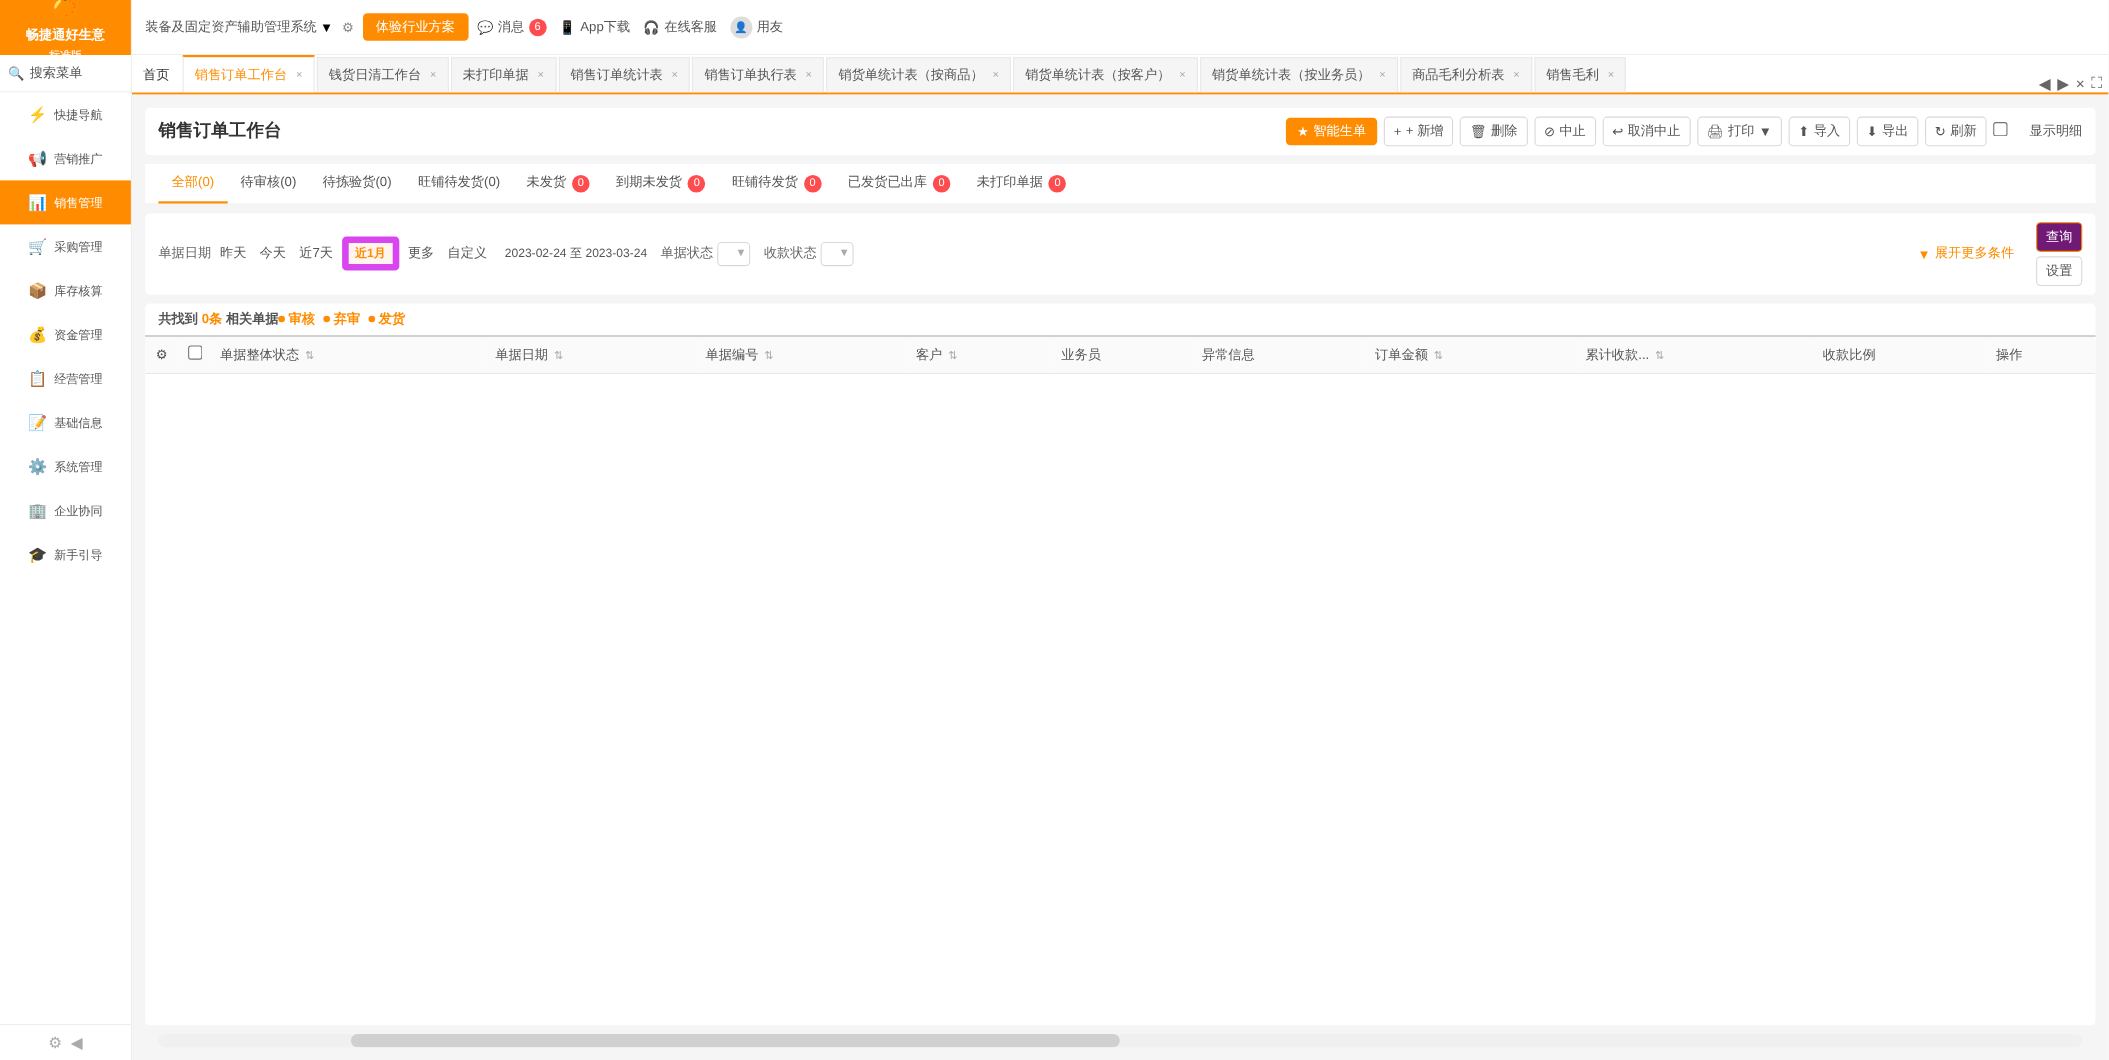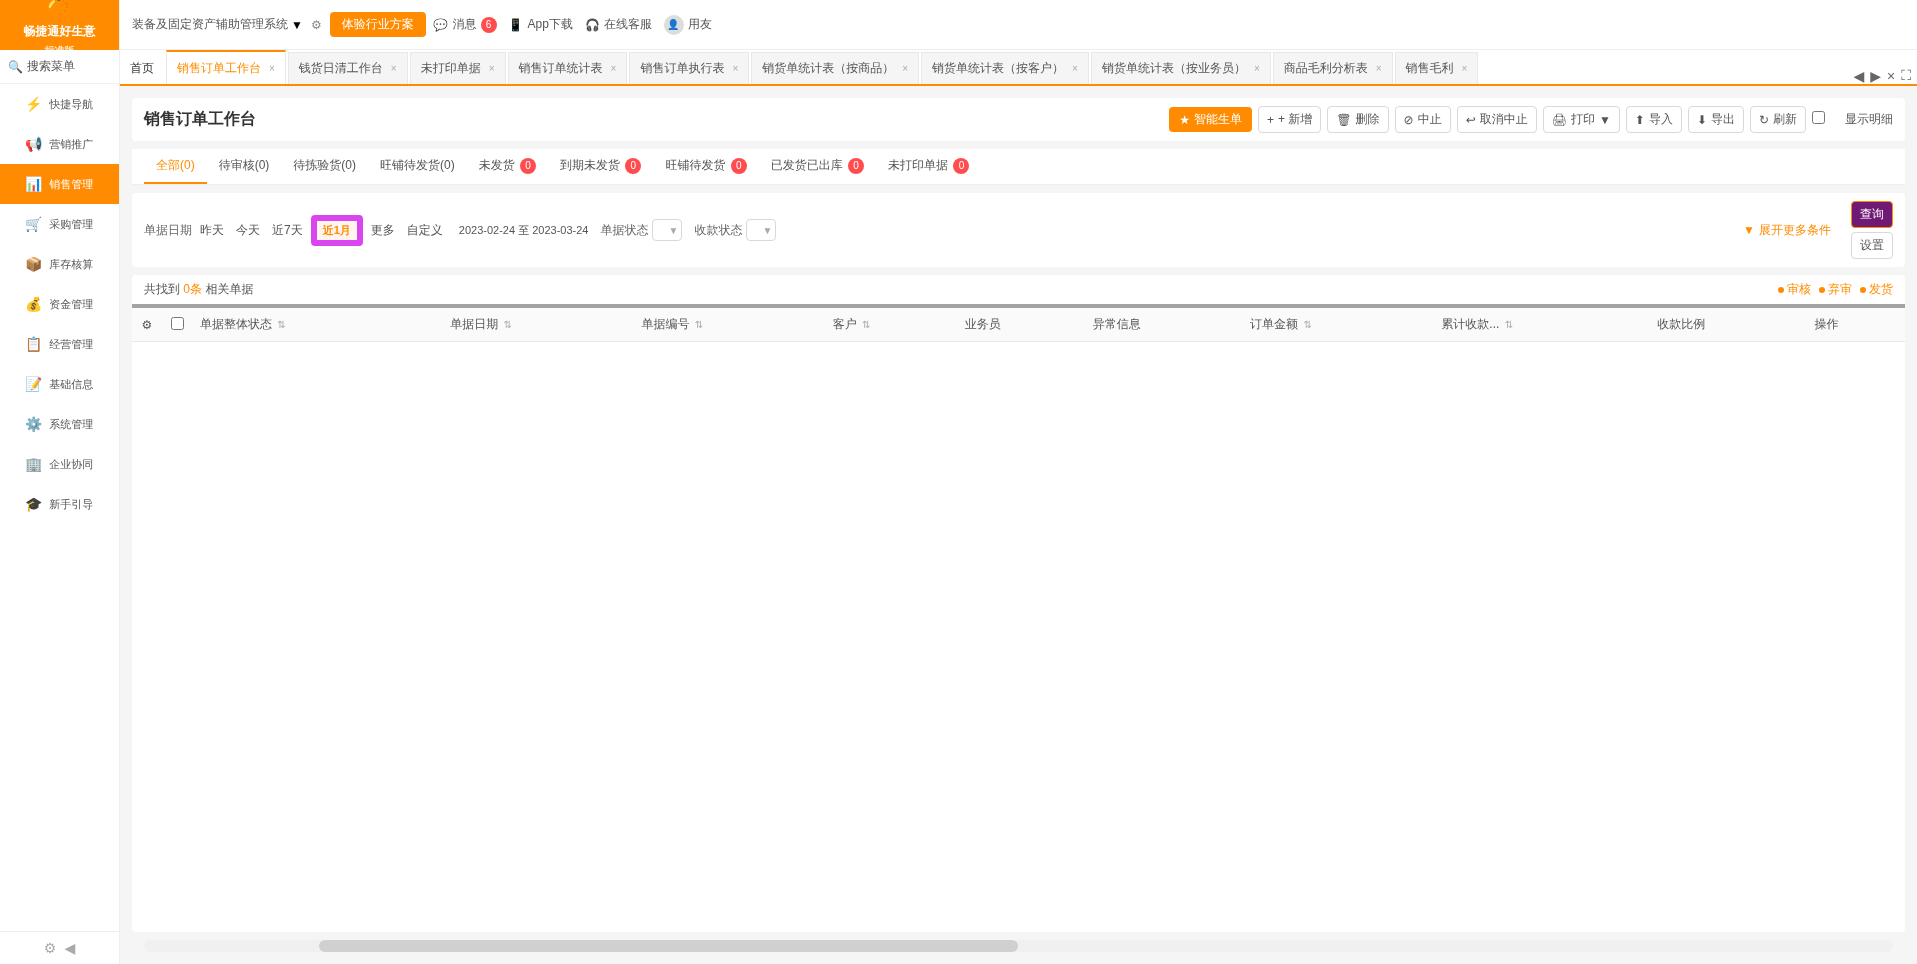--- a/index.html
+++ b/index.html
@@ -67,21 +67,21 @@
     .filter-expand { display: flex; align-items: center; gap: 4px; color: #ff8c00; cursor: pointer; font-size: 12px; margin-left: auto; }
 
     
     .sub-tabs { display: flex; gap: 0; background: #fff; border-bottom: 1px solid #eee; padding: 0 12px; }
     .sub-tab { padding: 8px 12px; cursor: pointer; color: #555; border-bottom: 2px solid transparent; white-space: nowrap; font-size: 12px; }
     .sub-tab.active { color: #ff8c00; border-bottom: 2px solid #ff8c00; }
     .sub-tab .count-badge { display: inline-flex; align-items: center; justify-content: center; background: #ff4d4f; color: #fff; border-radius: 10px; font-size: 10px; min-width: 16px; height: 16px; padding: 0 3px; margin-left: 2px; }
 
     
     .table-section { background: #fff; border-radius: 4px; flex: 1; display: flex; flex-direction: column; min-height: 0; }
-    .table-info-bar { display: flex; align-items: center; justify-content: space-between; padding: 6px 12px; border-bottom: 4px solid #a3a3a3; }
+    .table-info-bar { display: flex; align-items: center; padding: 6px 12px; border-bottom: 1px solid #a3a3a3; font-weight: bold; }
     .table-info { color: #555; font-size: 12px; }
     .table-info span.count { color: #ff8c00; }
     .table-actions { display: flex; gap: 8px; }
     .table-action-btn { color: #555; cursor: pointer; display: flex; align-items: center; gap: 3px; font-size: 12px; }
     .table-action-btn.orange { color: #ff8c00; }
     .table-wrap { flex: 1; overflow: auto; }
     table { width: 100%; border-collapse: collapse; }
     table th { background: #fafafa; color: #555; font-weight: normal; padding: 8px 8px; text-align: left; border-bottom: 1px solid #e8e8e8; white-space: nowrap; font-size: 12px; }
     table th .sort-icon { color: #aaa; font-size: 10px; margin-left: 2px; }
     .col-setting { width: 30px; text-align: center; }

